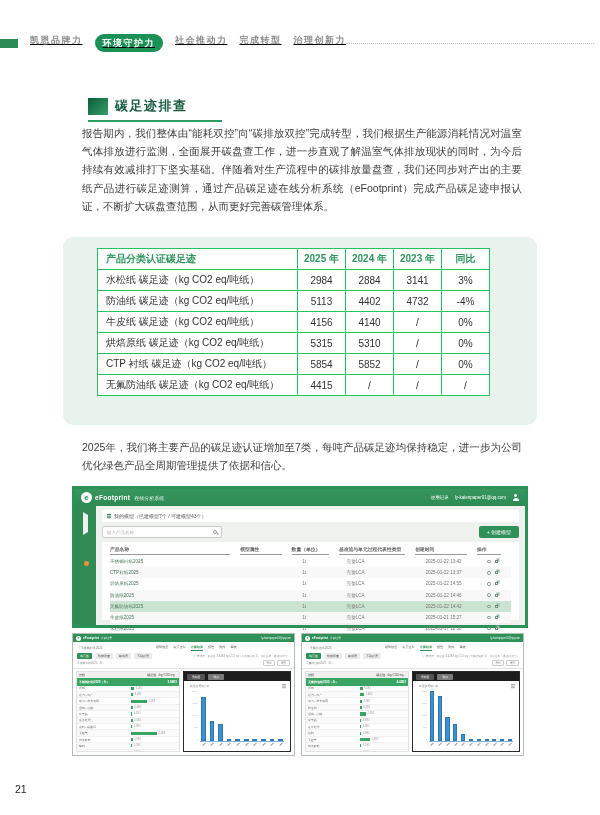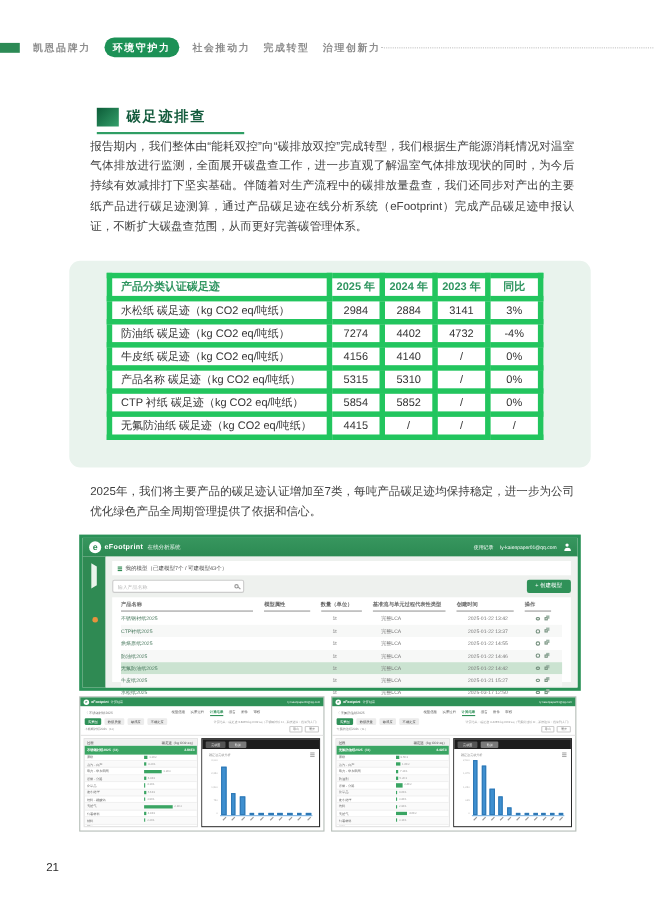--- a/index.html
+++ b/index.html
@@ -1,39 +1,39 @@
 <!DOCTYPE html>
 <html><head>
 <meta charset="utf-8">
 <style>
   * { margin:0; padding:0; box-sizing:border-box; }
   html,body { width:600px; height:815px; background:#fff; font-family:"Liberation Sans","DejaVu Sans",sans-serif; position:relative; overflow:hidden; }
 
   
   .nav { position:absolute; top:34px; left:0; right:0; height:18px; display:flex; align-items:center; }
   .nav-block { width:18px; height:9px; background:#2c8a55; flex:0 0 auto; }
-  .nav-items { display:flex; flex:1; align-items:center; }
+  .nav-items { display:flex; flex:1; align-items:flex-start;text-decoration:underline; }
   .nav-seg { display:flex; flex:1; align-items:center; }
   .nav-dots { flex:1; border-bottom:1.5px dotted #c3c3c3; height:1px; margin:0 6px; }
   .nav-tail { flex:1.3; border-bottom:1.5px dotted #c3c3c3; height:1px; margin:0 6px 0 0; }
   .nav-label { font-size:9px; color:#8d8d8d; font-weight:700; letter-spacing:1.5px; white-space:nowrap; }
   .nav-seg.active .nav-label { background:#1c9156; color:#fff; padding:2.5px 8px; border-radius:9px; }
 
   
   .sec { position:absolute; left:88px; top:97px; display:flex; align-items:center; border-bottom:2.5px solid #2f9e64; padding:0 34px 5px 0; }
   .sec-block { width:20px; height:17px; background:linear-gradient(135deg,#0c5c38,#35a06b); margin-right:7px; }
   .sec-title { font-size:13px; font-weight:700; color:#155c3e; letter-spacing:1.5px; }
 
   .para { position:absolute; left:82px; width:440px; font-size:10.5px; line-height:18.2px; color:#3e3e3e; text-align:justify; }
   .p1 { top:124px; } .p2 { top:438px; }
 
   
   .panel { position:absolute; left:63px; top:237px; width:474px; height:188px; background:#e9f3ed; border-radius:10px; }
   .ptable { position:absolute; left:97px; top:248px; border-collapse:collapse; background:#fff; }
-  .ptable th,.ptable td { border:5px solid #22c55e; font-size:10px; height:21px; text-align:center; }
+  .ptable th,.ptable td { border:1px solid #22c55e; font-size:10px; height:21px; text-align:center; }
   .ptable th { color:#2f9560; font-weight:700; }
   .ptable th.cname,.ptable td.cname { text-align:left; padding:0 4px 0 8px; width:200px; }
   .ptable .cnum { width:48px; }
   .ptable td { color:#333; }
 
   
   .app { position:absolute; left:72px; top:486px; width:456px; height:142px; border:3px solid #2a9157; background:#fff; display:flex; flex-direction:column; }
   .app-top { height:17px; background:linear-gradient(#37965e,#2c8a53); display:flex; align-items:center; padding:0 6px; color:#fff; flex:0 0 auto; }
   .logo-circle { width:11px; height:11px; background:#fff; border-radius:50%; color:#2c8a53; font-size:8px; font-weight:700; text-align:center; line-height:11px; }
   .logo-text { font-size:6.5px; font-weight:700; margin-left:3px; letter-spacing:.3px; }
@@ -109,21 +109,21 @@
   .mc-chip.alt { background:#7a7a7a; }
   .m-chart-body { flex:1; background:#fff; position:relative; padding:9px 6px 9px 16px; min-height:0; }
   .mc-title { position:absolute; top:3px; left:6px; font-size:2.8px; color:#8a8a8a; }
   .mc-menu { position:absolute; top:3px; right:4px; width:4px; height:.8px; background:#aaa; box-shadow:0 1.6px 0 #aaa,0 3.2px 0 #aaa; }
   .ylabs { position:absolute; left:2px; top:9px; bottom:10px; width:12px; display:flex; flex-direction:column; justify-content:space-between; align-items:flex-end; font-size:2.4px; color:#b8b8b8; }
   .chart { height:100%; display:flex; align-items:flex-end; gap:2px; border-bottom:1px solid #7fb3e0; }
   .cbarw { flex:1; height:100%; display:flex; flex-direction:column; justify-content:flex-end; align-items:center; position:relative; }
   .cbar { width:72%; background:#3e8fd0; border:.5px solid #2f78b5; }
   .ctick { position:absolute; bottom:-4px; width:3.5px; height:.6px; background:#9a9a9a; transform:rotate(-45deg); }
 
-  .pageno { position:absolute; left:42px; top:783px; font-size:10.5px; color:#2b2b2b; }
+  .pageno { position:absolute; left:15px; top:783px; font-size:10.5px; color:#2b2b2b; }
 </style>
 </head>
 <body>
 
 <div class="nav">
   <span class="nav-block"></span>
   <div class="nav-items">
       <span class="nav-seg">
       <span class="nav-dots"></span>
       <span class="nav-label">凯恩品牌力</span>
@@ -170,34 +170,34 @@
   <tbody>
       <tr>
       <td class="cname">水松纸 碳足迹（kg CO2 eq/吨纸）</td>
       <td class="cnum">2984</td>
       <td class="cnum">2884</td>
       <td class="cnum">3141</td>
       <td class="cnum">3%</td>
     </tr>
       <tr>
       <td class="cname">防油纸 碳足迹（kg CO2 eq/吨纸）</td>
-      <td class="cnum">7274</td>
+      <td class="cnum">5113</td>
       <td class="cnum">4402</td>
       <td class="cnum">4732</td>
       <td class="cnum">-4%</td>
     </tr>
       <tr>
       <td class="cname">牛皮纸 碳足迹（kg CO2 eq/吨纸）</td>
       <td class="cnum">4156</td>
       <td class="cnum">4140</td>
       <td class="cnum">/</td>
       <td class="cnum">0%</td>
     </tr>
       <tr>
-      <td class="cname">产品名称 碳足迹（kg CO2 eq/吨纸）</td>
+      <td class="cname">烘焙原纸 碳足迹（kg CO2 eq/吨纸）</td>
       <td class="cnum">5315</td>
       <td class="cnum">5310</td>
       <td class="cnum">/</td>
       <td class="cnum">0%</td>
     </tr>
       <tr>
       <td class="cname">CTP 衬纸 碳足迹（kg CO2 eq/吨纸）</td>
       <td class="cnum">5854</td>
       <td class="cnum">5852</td>
       <td class="cnum">/</td>

